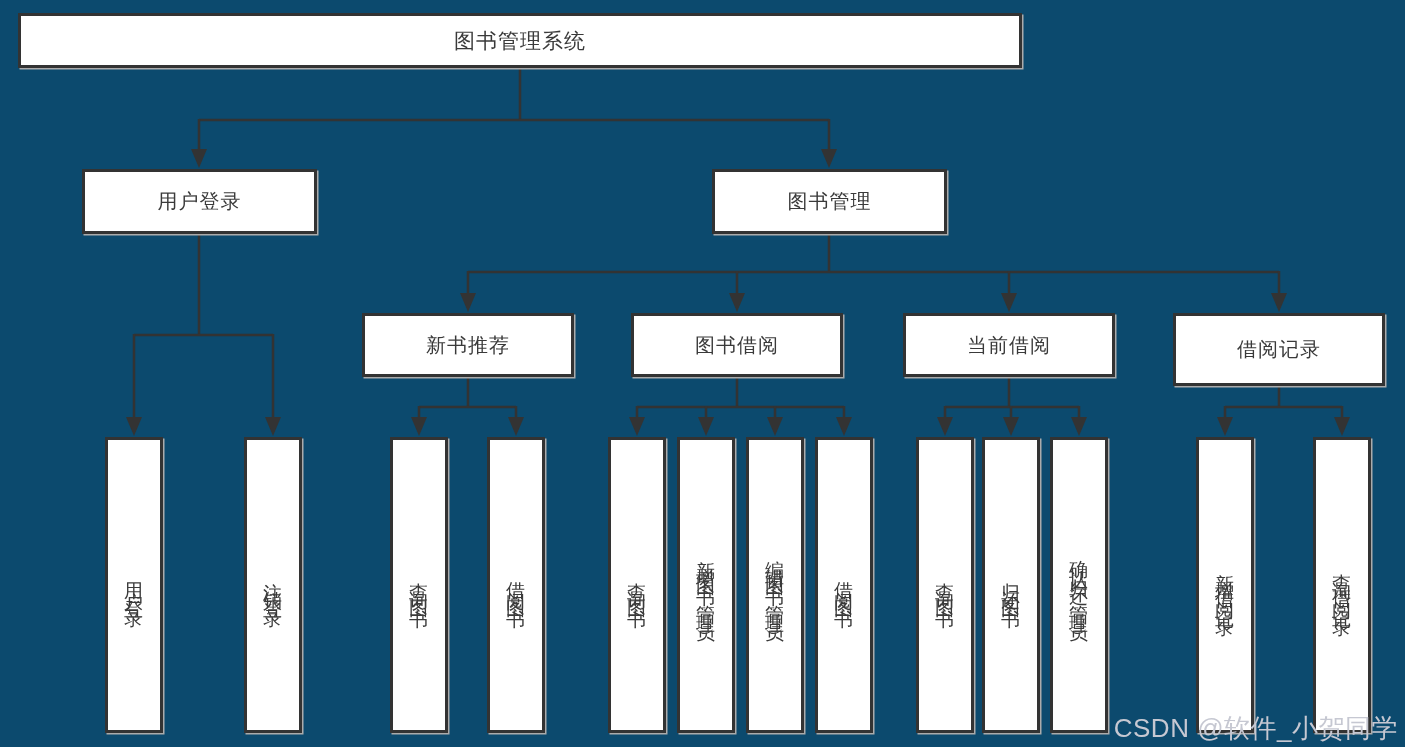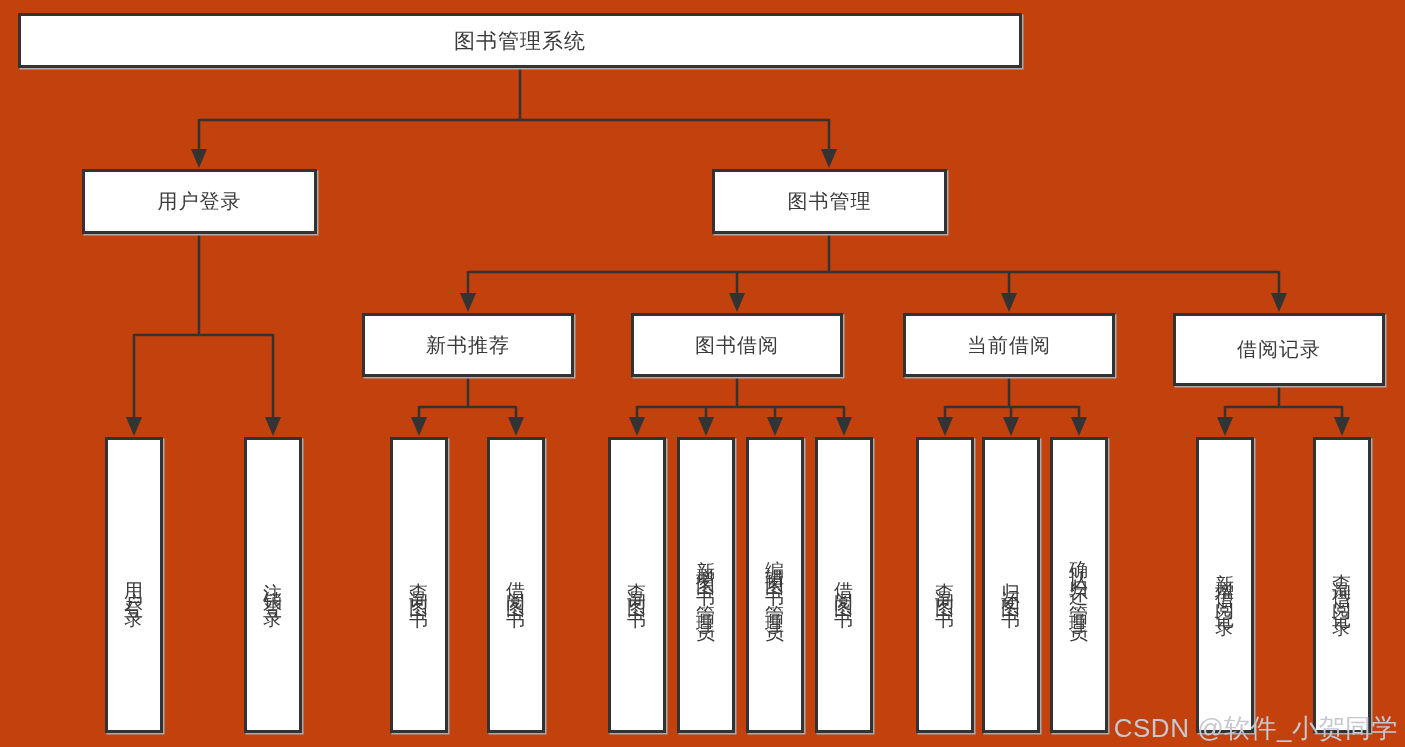--- a/index.html
+++ b/index.html
@@ -5,21 +5,21 @@
   html, body {
     margin: 0;
     padding: 0;
     background: #ffffff;
     font-family: "Liberation Sans", "DejaVu Sans", sans-serif;
   }
   .canvas {
     position: relative;
     width: 1405px;
     height: 747px;
-    background: #c2410c;
+    background: #0c4a6e;
     overflow: hidden;
   }
   .connectors {
     position: absolute;
     left: 0;
     top: 0;
     width: 1405px;
     height: 747px;
   }
   .node {

